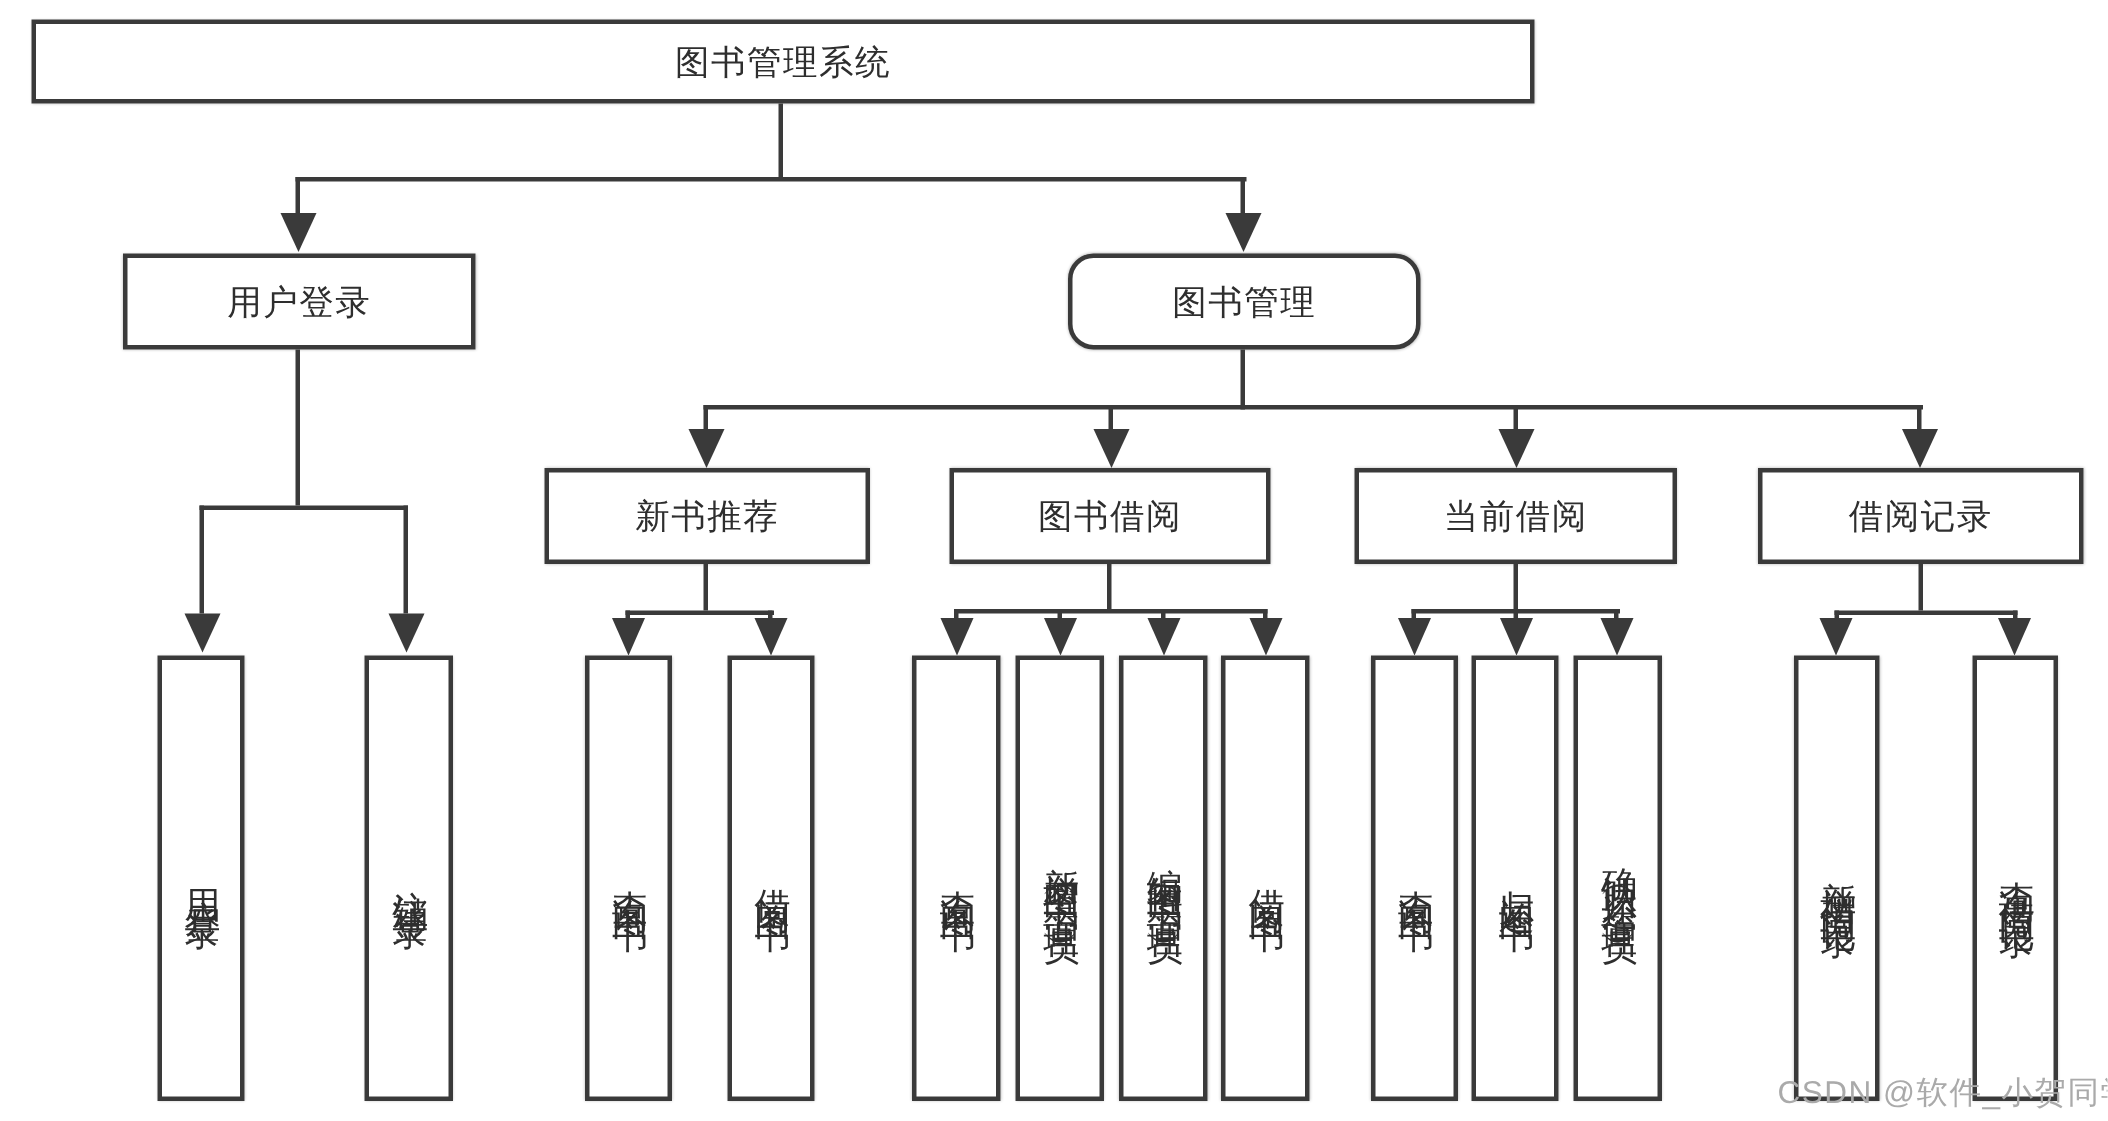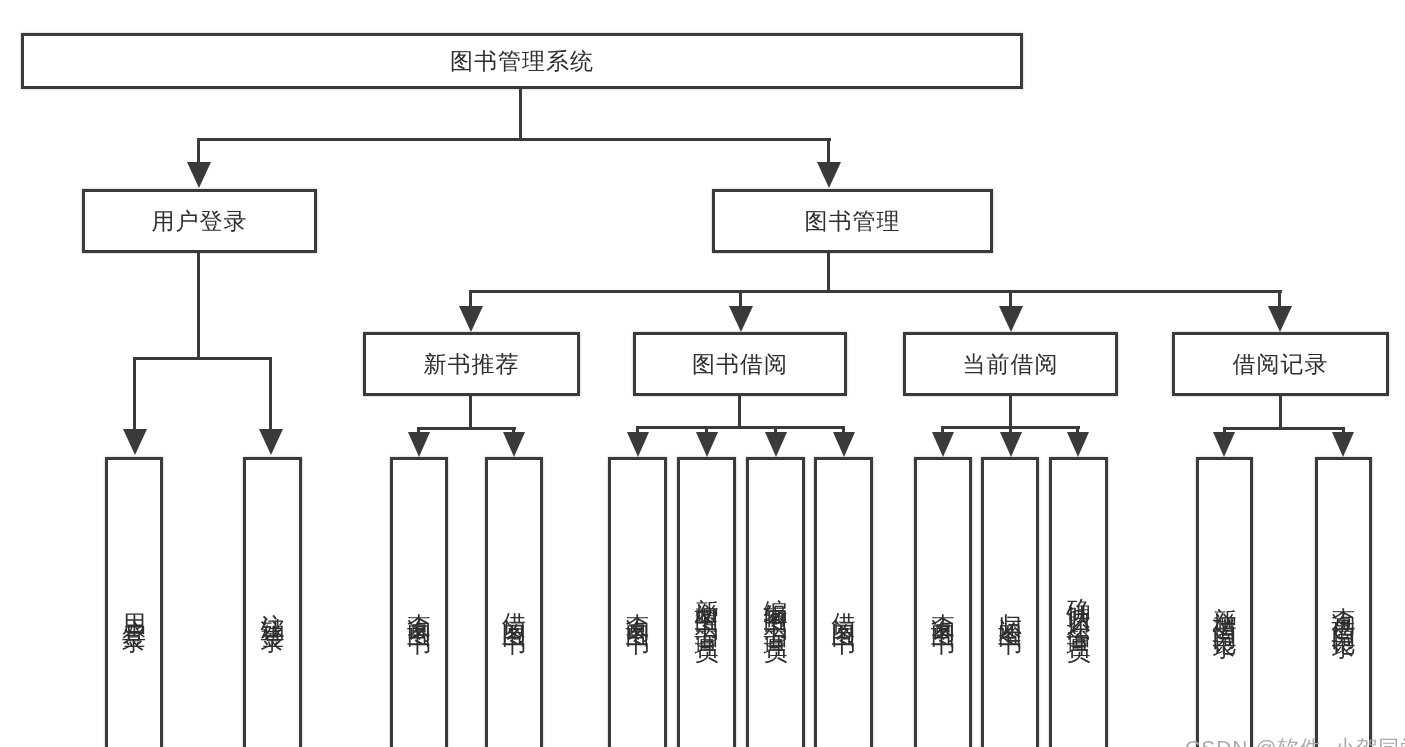--- a/index.html
+++ b/index.html
@@ -1,21 +1,21 @@
 <!DOCTYPE html>
 <html><head>
 <meta charset="utf-8">
 <style>
   html,body{margin:0;padding:0;}
   body{
     width:1405px;height:747px;position:relative;background:#ffffff;
     font-family:"Liberation Sans","DejaVu Sans",sans-serif;
     color:#2e2e2e;overflow:hidden;
   }
-  .stage{position:absolute;inset:0;margin-top:20px;}
+  .stage{position:absolute;inset:0;}
   .node{
     position:absolute;box-sizing:border-box;
     border:3px solid #3a3a3a;background:#ffffff;
     display:flex;align-items:center;justify-content:center;
     box-shadow:0 0 2px rgba(0,0,0,0.30);
   }
   .node.hlabel{font-size:23px;letter-spacing:1px;}
   .node.leaf span{
     writing-mode:vertical-rl;text-orientation:mixed;
     font-size:24px;letter-spacing:6px;line-height:1;
@@ -52,21 +52,21 @@
   <div class="vline" style="left:519px;top:69px;height:49px;"></div>
   <div class="hline" style="left:197px;top:118px;width:634px;"></div>
   <div class="vline" style="left:197px;top:118px;height:24px;"></div>
   <div class="arrowhead" style="left:187px;top:142px;"></div>
   <div class="vline" style="left:827px;top:118px;height:24px;"></div>
   <div class="arrowhead" style="left:817px;top:142px;"></div>
 
   <div class="node hlabel" style="left:82px;top:169px;width:235px;height:64px;">
     <span>用户登录</span>
   </div>
-  <div class="node hlabel" style="left:712px;top:169px;width:281px;height:64px;">
+  <div class="node hlabel" style="left:712px;top:169px;width:235px;height:64px;border-radius:17px;">
     <span>图书管理</span>
   </div>
 
   <div class="vline" style="left:197px;top:233px;height:104px;"></div>
   <div class="hline" style="left:133px;top:337px;width:139px;"></div>
   <div class="vline" style="left:133px;top:337px;height:72px;"></div>
   <div class="arrowhead" style="left:123px;top:409px;"></div>
   <div class="vline" style="left:269px;top:337px;height:72px;"></div>
   <div class="arrowhead" style="left:259px;top:409px;"></div>
 

